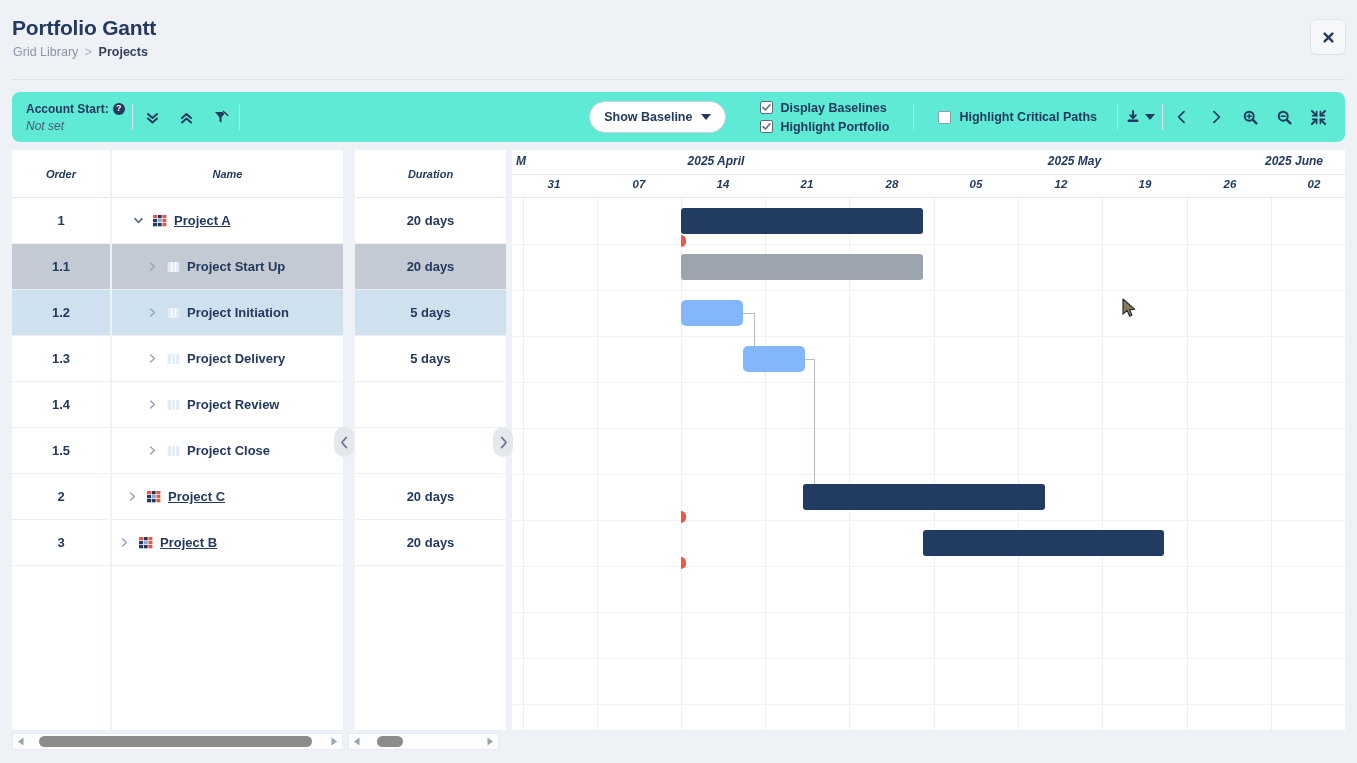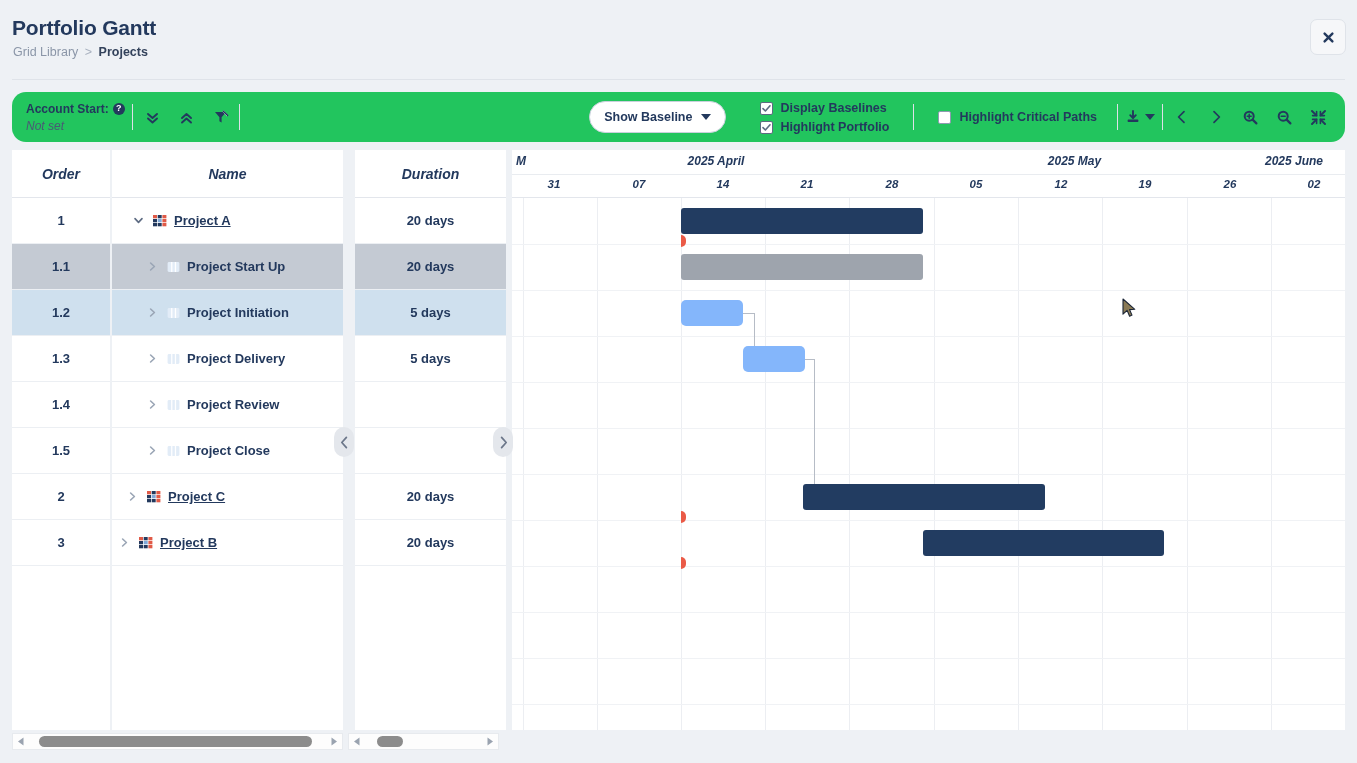--- a/index.html
+++ b/index.html
@@ -27,21 +27,21 @@
     position:absolute; left:1310px; top:13px; width:36px; height:36px;
     border:1px solid #dfe3e9; border-radius:7px; background:#f6f7f9;
     display:flex; align-items:center; justify-content:center;
     color:#2d4karma; cursor:pointer;
   }
   .close-button svg { display:block; }
 
   
   .toolbar {
     position:absolute; left:12px; top:92px; width:1333px; height:50px;
-    background:#22c55e; border-radius:14px;
+    background:#5eead4; border-radius:8px;
     display:flex; align-items:center;
   }
   .acct-block { padding-left:14px; width:118px; }
   .acct-label { font-size:12px; font-weight:bold; color:#23395d; display:flex; align-items:center; gap:4px; }
   .acct-value { font-size:12px; font-style:italic; color:#4a5a74; margin-top:3px; }
   .help-dot {
     width:12px; height:12px; border-radius:50%; background:#23395d; color:#fff;
     font-size:9px; font-weight:bold; font-style:normal;
     display:inline-flex; align-items:center; justify-content:center; line-height:1;
   }
@@ -51,39 +51,39 @@
     color:#23395d; cursor:pointer;
   }
   .tb-spacer { flex:1; }
   .baseline-btn {
     height:32px; border:1px solid #c9d1dc; border-radius:16px; background:#fff;
     display:flex; align-items:center; gap:9px; padding:0 14px;
     font-size:12.5px; font-weight:bold; color:#23395d; cursor:pointer;
   }
   .caret { width:0;height:0;border-left:5px solid transparent;border-right:5px solid transparent;border-top:6px solid #23395d; }
   .checks { margin-left:34px; display:flex; flex-direction:column; gap:5px; }
-  .checkrow { display:flex; align-items:flex-end; gap:7px; font-size:12.5px; font-weight:bold; color:#23395d; cursor:pointer; }
+  .checkrow { display:flex; align-items:center; gap:7px; font-size:12.5px; font-weight:bold; color:#23395d; cursor:pointer; }
   .cbox { width:13px; height:13px; border:1.5px solid #8e9bb0; border-radius:2px; background:#fff;
           display:flex; align-items:center; justify-content:center; }
   .cbox.checked { border-color:#5d6b82; }
   .cbox svg { display:block; }
   .crit { margin-left:22px; display:flex; align-items:center; gap:8px; font-size:12.5px; font-weight:bold; cursor:pointer; }
   .right-tools { display:flex; align-items:center; padding-right:10px; }
 
   
   .grid-wrap { position:absolute; left:12px; top:150px; width:1333px; height:601px; }
 
   .col-order  { position:absolute; left:0;   top:0; width:98px;  }
   .col-name   { position:absolute; left:100px; top:0; width:231px; }
   .col-dur    { position:absolute; left:343px; top:0; width:151px; }
   .col-panel { background:#fff; height:580px; }
 
   .col-head {
     height:48px; display:flex; align-items:center; justify-content:center;
-    font-size:14px; font-weight:bold; font-style:italic; color:#23395d;
+    font-size:11px; font-weight:bold; font-style:italic; color:#23395d;
     border-bottom:1px solid #e3e6ec; background:#fff;
   }
   .cell {
     height:46px; display:flex; align-items:center;
     border-bottom:1px solid #eceff3; font-size:13px; font-weight:bold; color:#23395d;
   }
   .cell.center { justify-content:center; }
   .cell.empty-fill { border-bottom:none; }
   .row-sel-gray { background:#c4cad3; }
   .row-sel-blue { background:#cfe0ee; }

